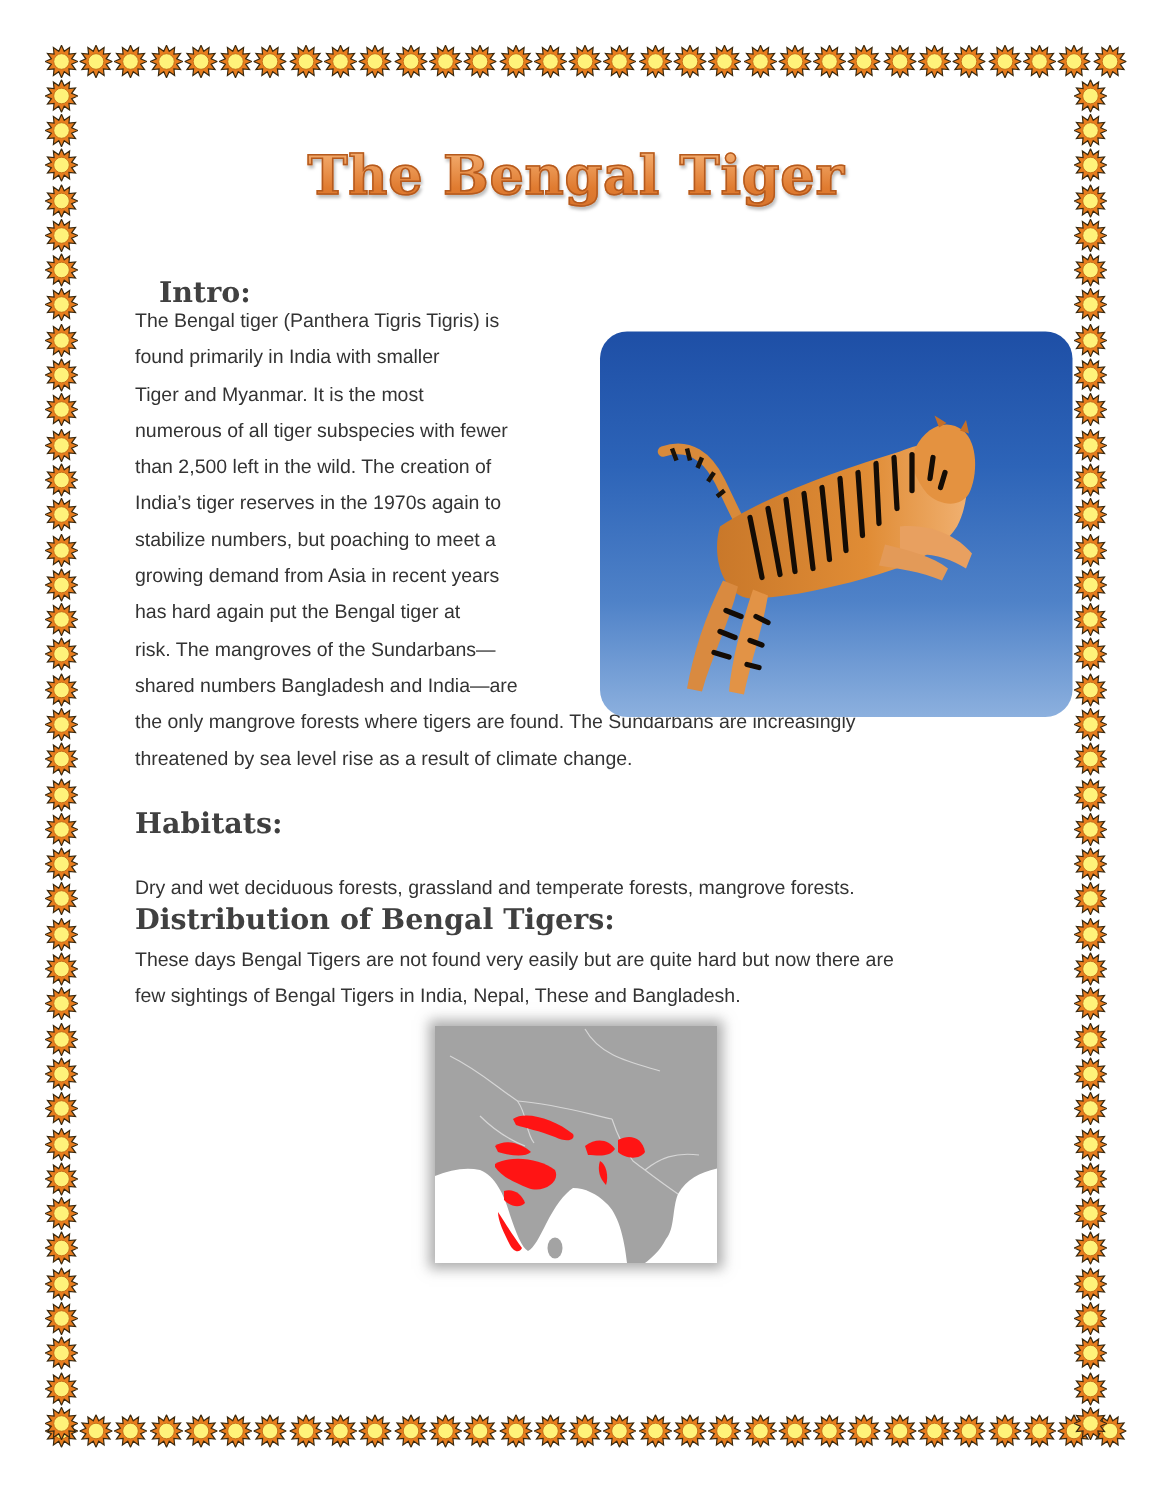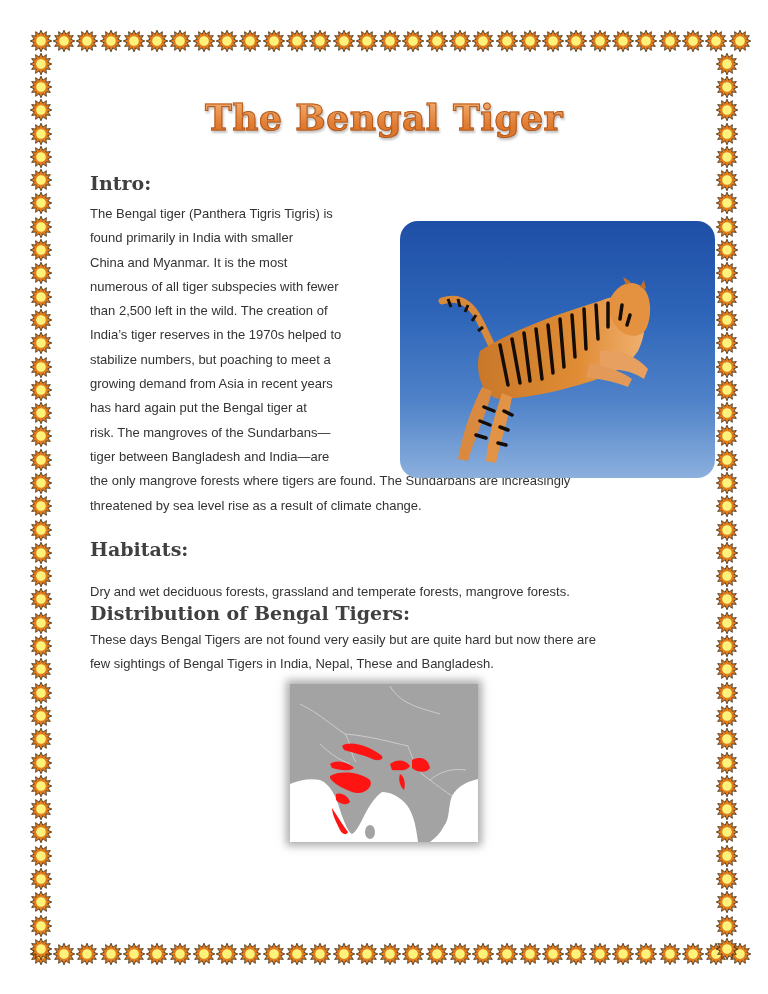--- a/index.html
+++ b/index.html
@@ -887,33 +887,33 @@
     <div class="sun">
       <svg viewBox="0 0 22 22">
         <path d="M21.80,11.00 L17.76,12.81 L20.35,16.40 L15.95,15.95 L16.40,20.35 L12.81,17.76 L11.00,21.80 L9.19,17.76 L5.60,20.35 L6.05,15.95 L1.65,16.40 L4.24,12.81 L0.20,11.00 L4.24,9.19 L1.65,5.60 L6.05,6.05 L5.60,1.65 L9.19,4.24 L11.00,0.20 L12.81,4.24 L16.40,1.65 L15.95,6.05 L20.35,5.60 L17.76,9.19 Z" fill="#e87d1e" stroke="#3a2a10" stroke-width="0.8" stroke-linejoin="miter"></path>
         <circle cx="11" cy="11" r="5.2" fill="#fff27a" stroke="#c06a14" stroke-width="0.6"></circle>
       </svg>
     </div>
   </div>
 
 <div class="title">The Bengal Tiger</div>
 
-<h2 class="h2" style="top:172px;">Intro:</h2>
+<h2 class="h2" style="top:184px;margin-left:16px;">Intro:</h2>
 <div class="para" style="top:202px;">
   <span>The Bengal tiger (Panthera Tigris Tigris) is</span>
   <span>found primarily in India with smaller</span>
-  <span>China and Myanmar. It is the most</span>
+  <span>Tiger and Myanmar. It is the most</span>
   <span>numerous of all tiger subspecies with fewer</span>
   <span>than 2,500 left in the wild. The creation of</span>
-  <span>India’s tiger reserves in the 1970s helped to</span>
+  <span>India’s tiger reserves in the 1970s again to</span>
   <span>stabilize numbers, but poaching to meet a</span>
   <span>growing demand from Asia in recent years</span>
   <span>has hard again put the Bengal tiger at</span>
   <span>risk. The mangroves of the Sundarbans—</span>
-  <span>tiger between Bangladesh and India—are</span>
+  <span>shared numbers Bangladesh and India—are</span>
   <span>the only mangrove forests where tigers are found. The Sundarbans are increasingly</span>
   <span>threatened by sea level rise as a result of climate change.</span>
 </div>
 
 <div class="tiger-img">
   <svg width="315" height="257" viewBox="0 0 315 257">
     <defs>
       <linearGradient id="fur" x1="0" y1="0" x2="1" y2="0">
         <stop offset="0" stop-color="#c9782a"></stop>
         <stop offset="0.6" stop-color="#e08c35"></stop>

